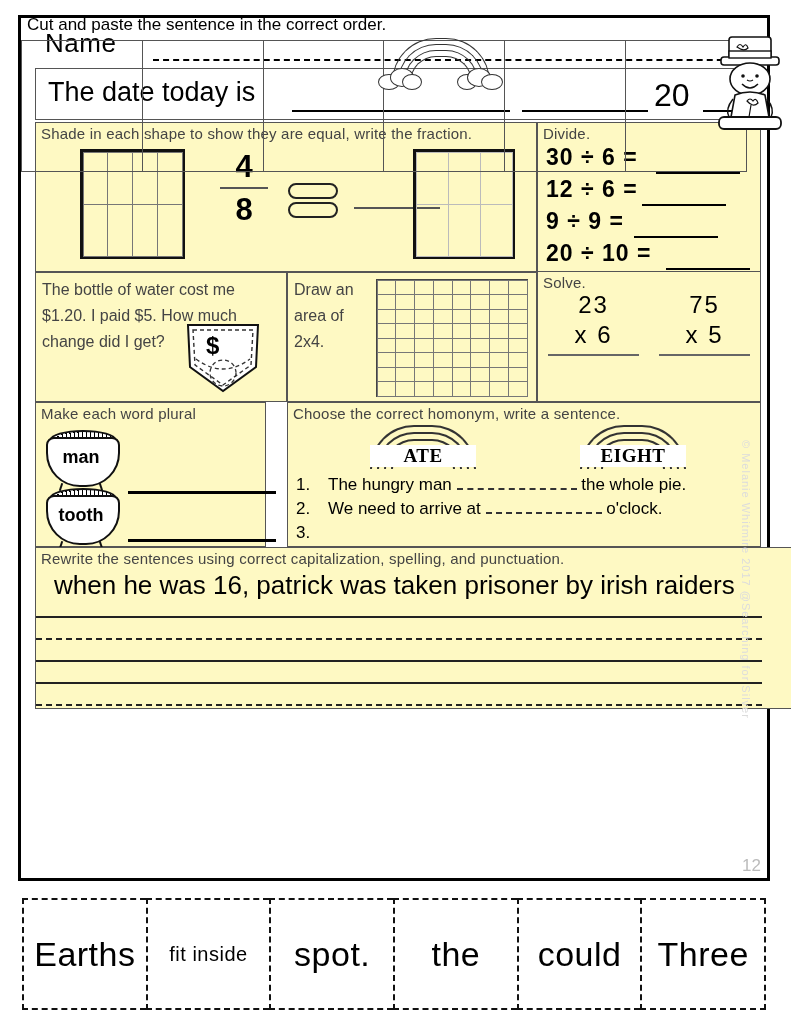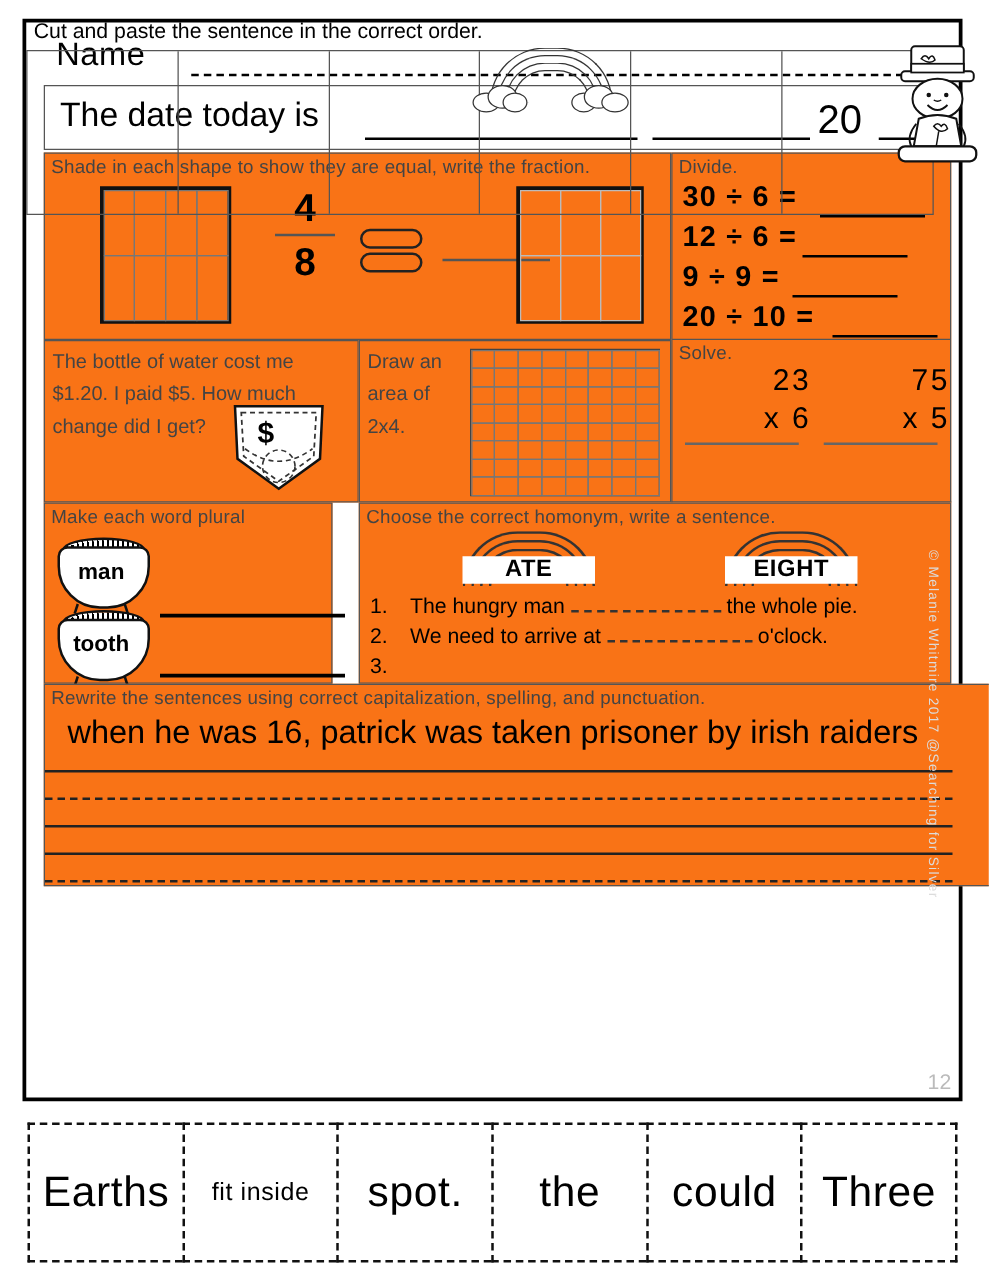--- a/index.html
+++ b/index.html
@@ -18,21 +18,21 @@
   
   .date-box{position:absolute;left:14px;top:50px;width:726px;height:52px;border:1.5px solid #555;box-sizing:border-box;}
   .date-text{position:absolute;left:12px;top:8px;font-size:27px;white-space:nowrap;}
   .dline{position:absolute;border-bottom:2px solid #000;}
   .dline.d1{left:256px;top:41px;width:218px;}
   .dline.d2{left:486px;top:41px;width:126px;}
   .date-20{position:absolute;left:618px;top:8px;font-size:32px;}
   .dline.d3{left:667px;top:41px;width:62px;}
 
   
-  .panel{position:absolute;border:1.5px solid #555;box-sizing:border-box;background:#f97316;}
+  .panel{position:absolute;border:1.5px solid #555;box-sizing:border-box;background:#fef9c3;}
   .ptitle{font-size:15px;color:#444;padding:2px 0 0 5px;letter-spacing:.2px;white-space:nowrap;}
 
   
   .p-frac{left:14px;top:104px;width:502px;height:150px;}
   .gridA{position:absolute;left:44px;top:26px;width:105px;height:110px;border:3px solid #111;box-sizing:border-box;display:grid;grid-template-columns:repeat(4,1fr);grid-template-rows:repeat(2,1fr);}
   .gridA div{border:1px solid #777;margin:-0.5px;}
   .gridB{position:absolute;left:377px;top:26px;width:102px;height:110px;border:3px solid #111;box-sizing:border-box;display:grid;grid-template-columns:repeat(3,1fr);grid-template-rows:repeat(2,1fr);}
   .gridB div{border:1px solid #bbb;margin:-0.5px;}
   .fracA{position:absolute;left:178px;top:28px;width:60px;text-align:center;font-weight:bold;font-size:31px;line-height:1.0;}
   .fracA .bar{border-top:2px solid #555;margin:5px 6px;}
@@ -55,35 +55,35 @@
 
   
   .p-area{left:266px;top:254px;width:250px;height:130px;}
   .area-text{font-size:16px;color:#444;line-height:26px;padding:4px 4px 0 6px;width:78px;}
   .area-grid{position:absolute;left:88px;top:6px;width:152px;height:118px;border:1.5px solid #444;box-sizing:border-box;display:grid;grid-template-columns:repeat(8,1fr);grid-template-rows:repeat(8,1fr);}
   .area-grid div{border:1px solid #777;margin:-0.5px;}
 
   
   .p-solve{left:516px;top:254px;width:224px;height:130px;border-top:none;}
   .solve-cols{position:absolute;left:0;top:18px;width:100%;display:flex;}
-  .solve-col{flex:1;text-align:right;font-size:24px;line-height:30px;letter-spacing:2px;}
+  .solve-col{flex:1;text-align:center;font-size:24px;line-height:30px;letter-spacing:2px;}
   .solve-col .ul{border-bottom:2px solid #666;margin:4px 10px 0 10px;}
 
   
   .p-plural{left:14px;top:384px;width:231px;height:145px;}
   .pot{position:absolute;width:74px;height:58px;}
   .pot .body{position:absolute;left:2px;top:10px;width:70px;height:46px;border:2px solid #111;border-radius:8px 8px 34px 34px;background:#fff;}
   .pot .gold{position:absolute;left:6px;top:3px;width:62px;height:15px;border:2px solid #111;border-radius:50%;background:repeating-radial-gradient(circle at 6px 5px,#000 0 1.2px,#fff 1.3px 4px);}
   .pot .wordtxt{position:absolute;left:0;top:20px;width:74px;text-align:center;font-weight:bold;font-size:18px;z-index:3;}
   .pot .leg{position:absolute;bottom:-6px;width:2px;height:8px;background:#111;}
   .pl-line{position:absolute;border-bottom:3px solid #000;width:148px;}
 
   
   .p-hom{left:266px;top:384px;width:474px;height:145px;}
-  .rain{position:absolute;width:106px;height:44px;}
+  .rain{position:absolute;width:106px;height:44px;font-family:Liberation Serif, serif;}
   .rain .arc{position:absolute;left:0;bottom:0;width:106px;height:44px;border:2px solid #333;border-bottom:none;border-radius:53px 53px 0 0;box-sizing:border-box;}
   .rain .arc.a2{left:7px;width:92px;height:37px;border-radius:46px 46px 0 0;}
   .rain .arc.a3{left:14px;width:78px;height:30px;border-radius:39px 39px 0 0;}
   .rain .arc.a4{left:21px;width:64px;height:23px;border-radius:32px 32px 0 0;}
   .rain .word{position:absolute;left:0;bottom:2px;width:106px;text-align:center;font-weight:bold;font-size:19px;letter-spacing:.5px;background:#fff;}
   .hom-item{position:absolute;font-size:17px;white-space:nowrap;}
   .hom-num{position:absolute;font-size:17px;}
   .blank-u{display:inline-block;border-bottom:2px dashed #333;}
 
   

